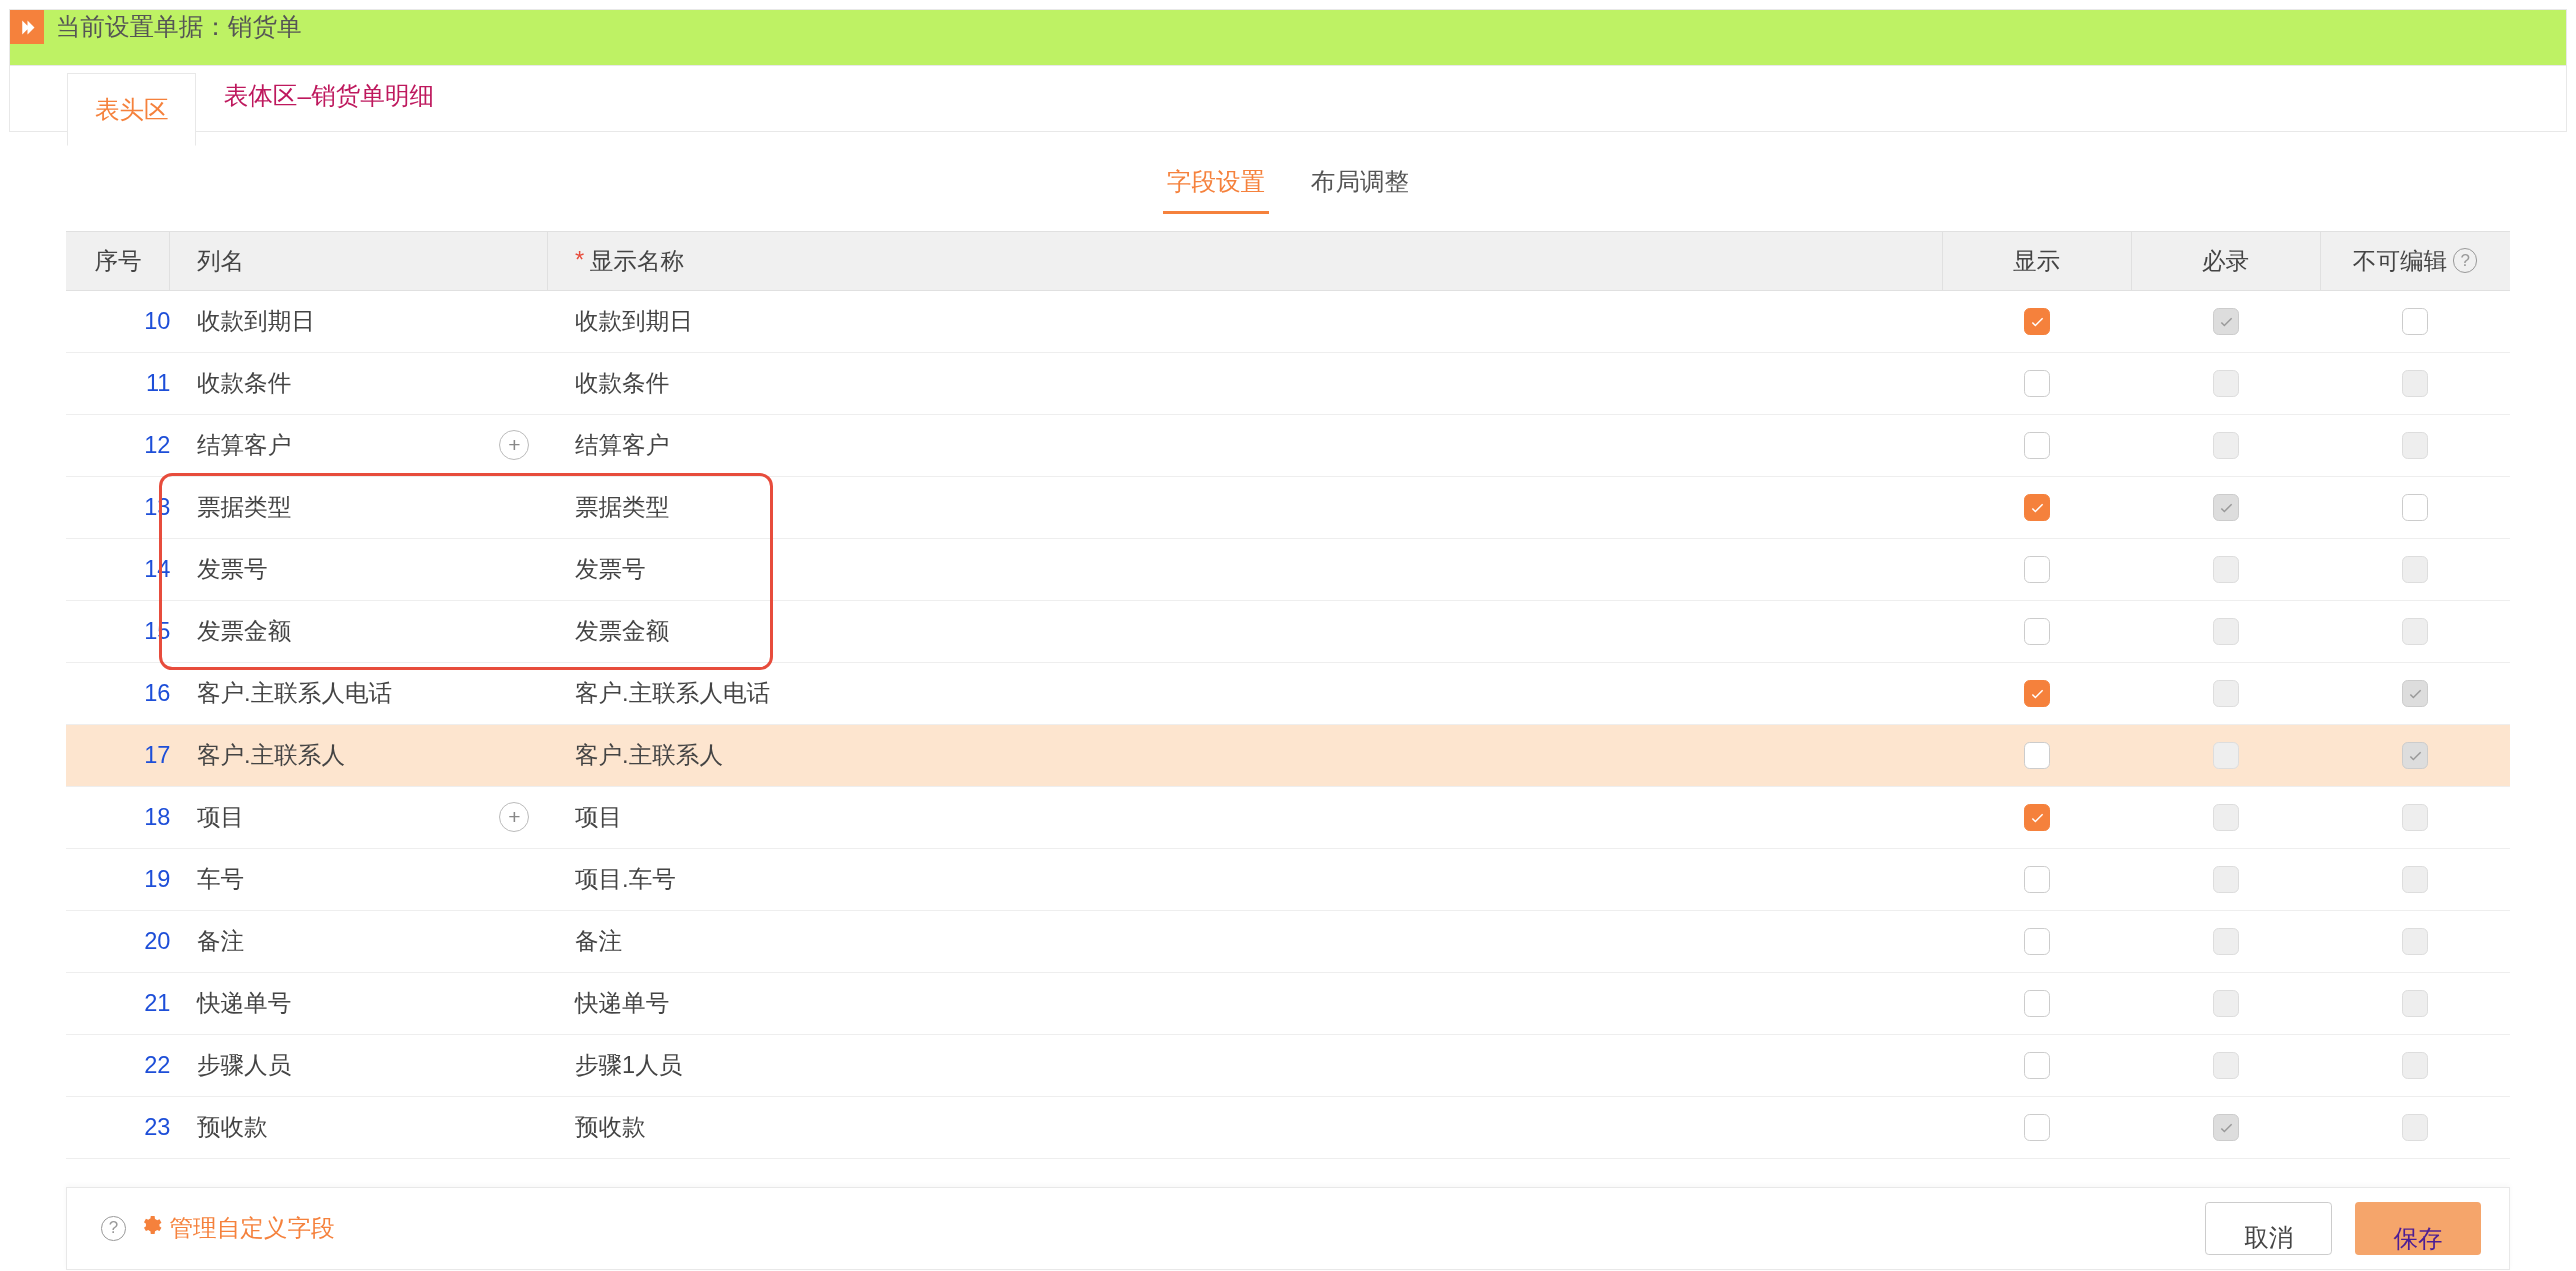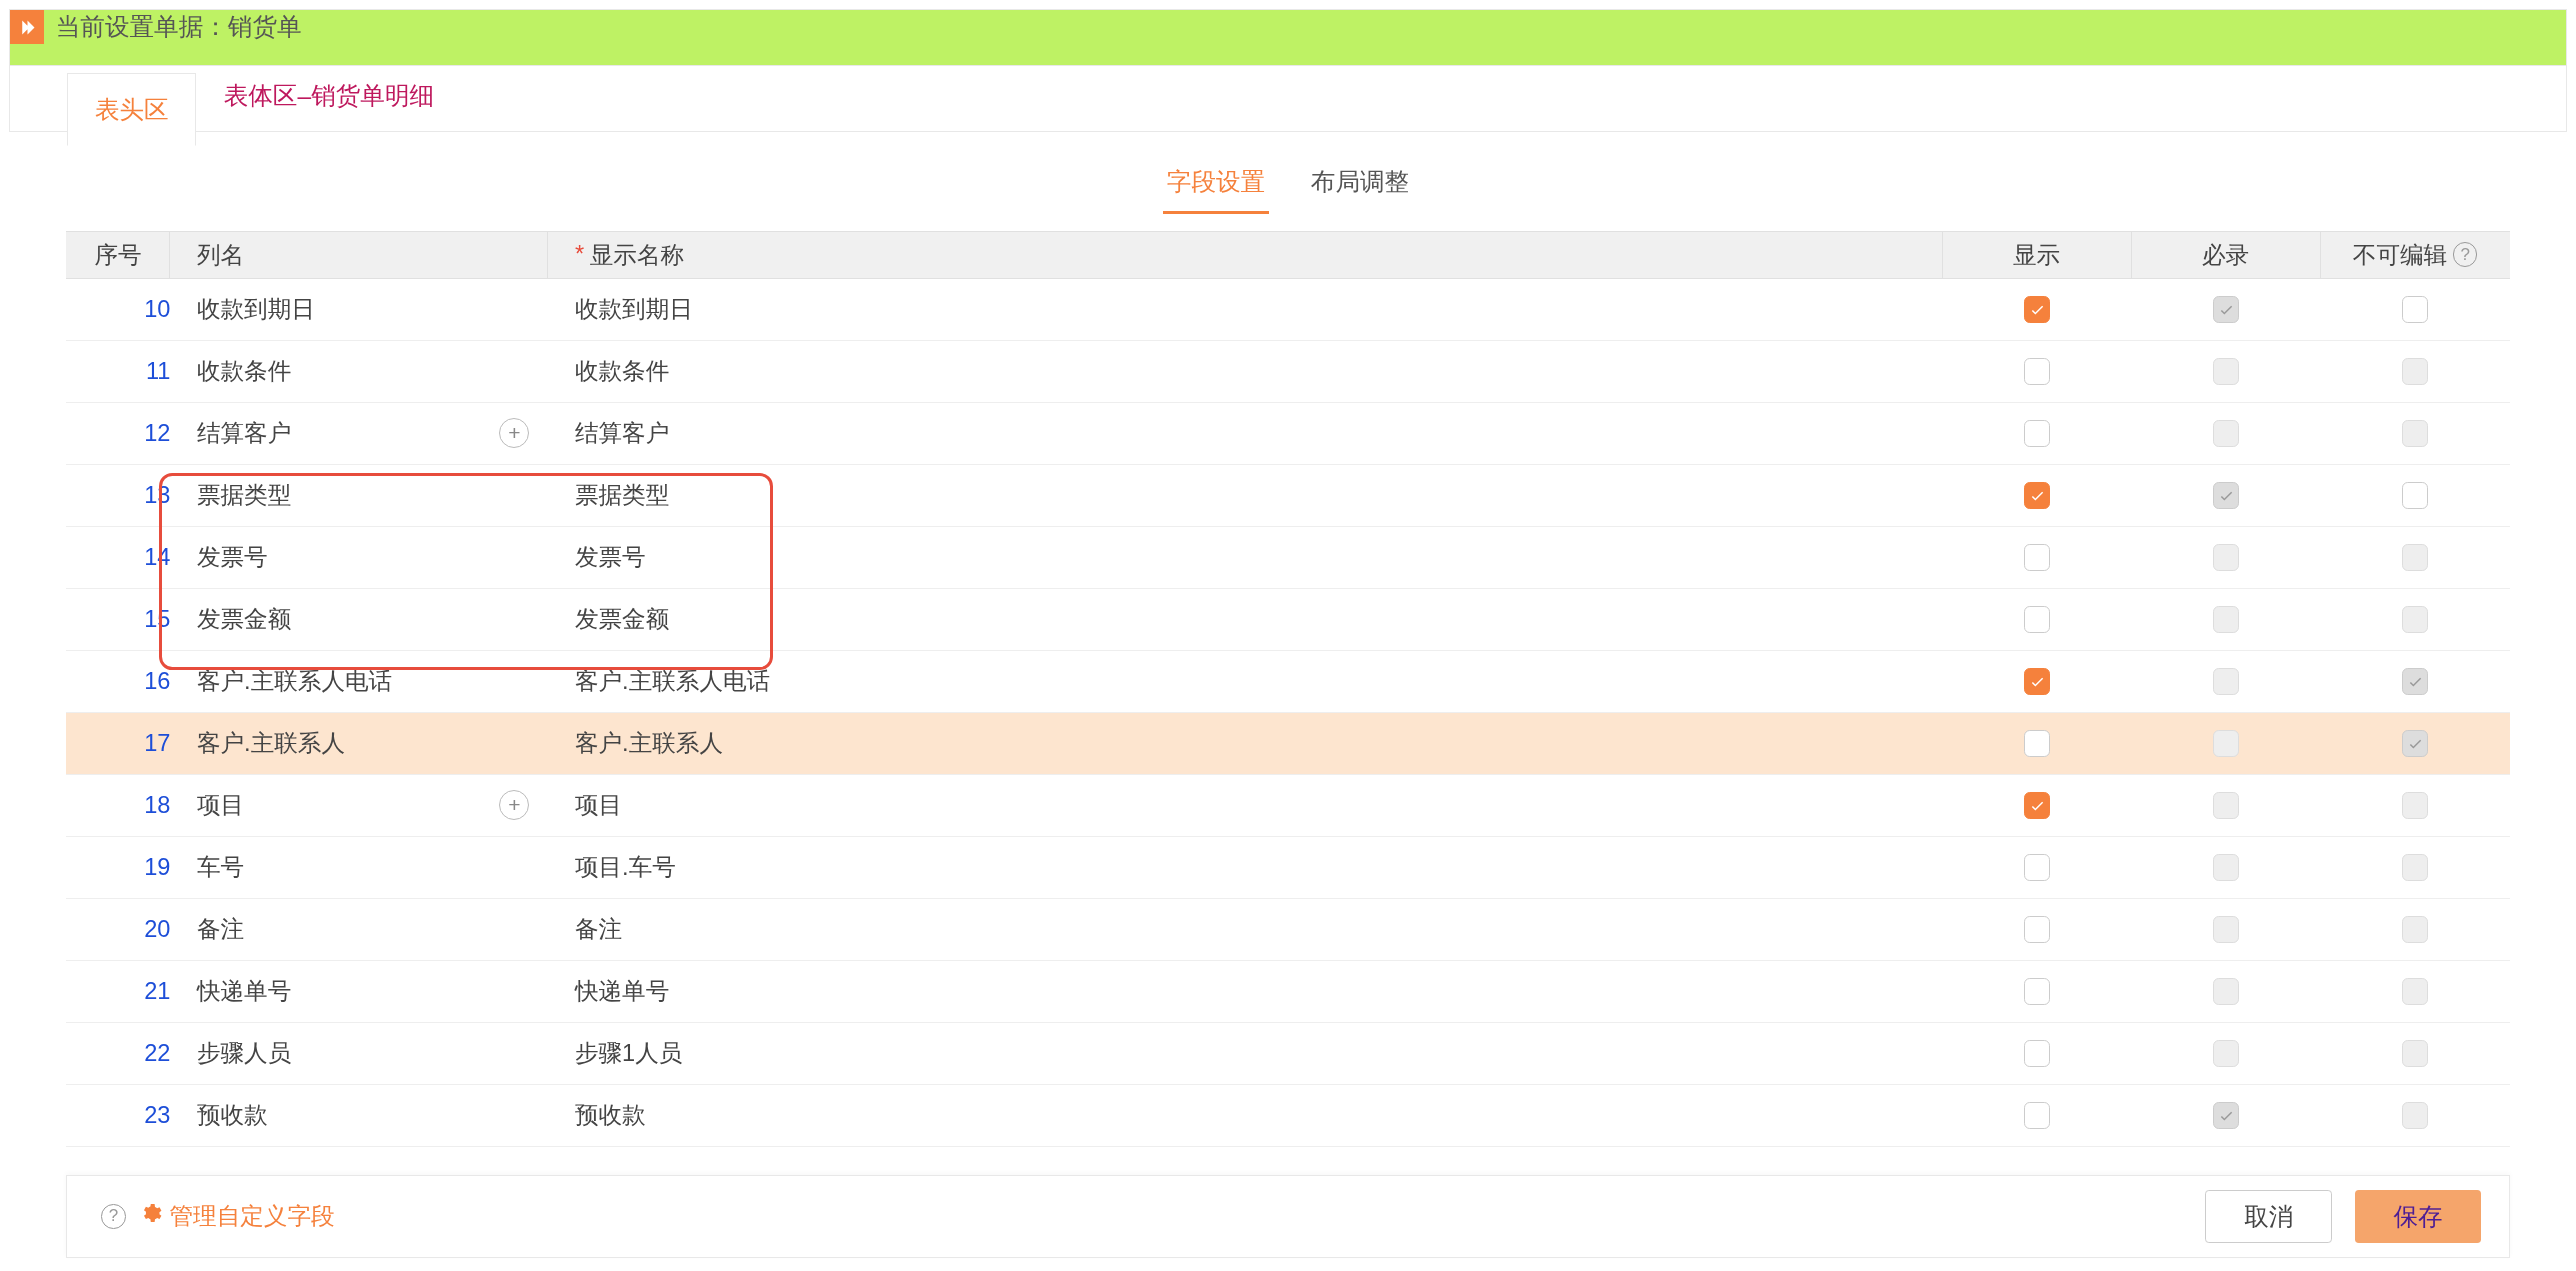--- a/index.html
+++ b/index.html
@@ -17,21 +17,21 @@
 .tab { padding: 19px 26.5px; font-size: 24.6px; color: #be185d; cursor: pointer; border: 0.9px solid transparent; border-bottom: none; }
 .tab.active { color: #f5813c; border: 0.9px solid #e8e8e8; border-bottom: 0.9px solid #fff; background: #fff; position: relative; top: 15px; }
 
 
 .subtabs { display: flex; justify-content: center; gap: 38px; padding: 26.5px 0 7.6px 0; }
 .subtab { font-size: 24.6px; color: #555; padding: 5.7px 3.8px 13.2px 3.8px; cursor: pointer; }
 .subtab.active { color: #f5813c; border-bottom: 3.8px solid #f5813c; }
 
 
 .table-wrap { margin: 9.4px 57px 0 57px; border-top: 0.9px solid #e0e0e0; position: relative; }
-.thead { display: flex; background: #f0f0f0; border-bottom: 0.9px solid #e0e0e0; height: 47px; align-items: center; font-size: 23.6px; color: #444; font-weight: 500; }
+.thead { display: flex; background: #f0f0f0; border-bottom: 0.9px solid #e0e0e0; height: 59px; align-items: center; font-size: 23.6px; color: #444; font-weight: 500; }
 .col-seq { width: 104px; padding-left: 28px; border-right: 0.9px solid #e0e0e0; height: 100%; display:flex; align-items:center; }
 .col-name { width: 378px; padding-left: 26.5px; border-right: 0.9px solid #e0e0e0; height: 100%; display:flex; align-items:center; }
 .col-display { flex: 1; padding-left: 26.5px; border-right: 0.9px solid #e0e0e0; height: 100%; display:flex; align-items:center; }
 .col-show, .col-req, .col-ro { width: 189px; text-align: center; display:flex; align-items:center; justify-content:center; height:100%; border-right: 0.9px solid #e0e0e0; }
 .col-ro { border-right: none; }
 .req-star { color: #e74c3c; margin-right: 5.7px; }
 .help-ico { display:inline-flex; width:24.6px; height:24.6px; border:1.9px solid #999; border-radius:50%; align-items:center; justify-content:center; font-size:17px; color:#999; margin-left:5.7px; }
 
 .tbody {}
 .row { display: flex; height: 62px; align-items: center; border-bottom: 0.9px solid #eee; font-size: 23.6px; color: #444; }
@@ -53,21 +53,21 @@
 
 
 .hlbox { position:absolute; border: 3.8px solid #e74c3c; border-radius: 13.2px; pointer-events:none; }
 
 
 .footer { position: relative; margin: 28px 57px 0 57px; border: 0.9px solid #e8e8e8; height: 83px; display:flex; align-items:center; justify-content: space-between; padding: 0 28px; box-shadow: 0 -1.9px 5.7px rgba(0,0,0,0.03); }
 .footer-left { display:flex; align-items:center; gap: 13.2px; }
 .footer-link { color:#f5813c; font-size:23.6px; display:flex; align-items:center; gap:7.6px; cursor:pointer; }
 .gear svg { width:23px; height:23px; fill:#f5813c; }
 .btns { display:flex; gap: 23px; }
-.btn { height: 53px; padding: 0 38px; font-size: 24.6px; border-radius: 3.8px; display:flex; align-items:center; cursor:pointer; }
+.btn { height: 53px; padding: 0 38px; font-size: 24.6px; border-radius: 3.8px; display:flex; align-items:flex-end; cursor:pointer; }
 .btn-cancel { border: 0.9px solid #ccc; background:#fff; color:#444; }
 .btn-save { background:#f5a56b; color:#4c1d95; border:none; }
 </style>
 </head>
 <body>
 
 <div class="page">
   <div class="topbar">
     <div class="expand-btn">
       <svg viewBox="0 0 24 24">

